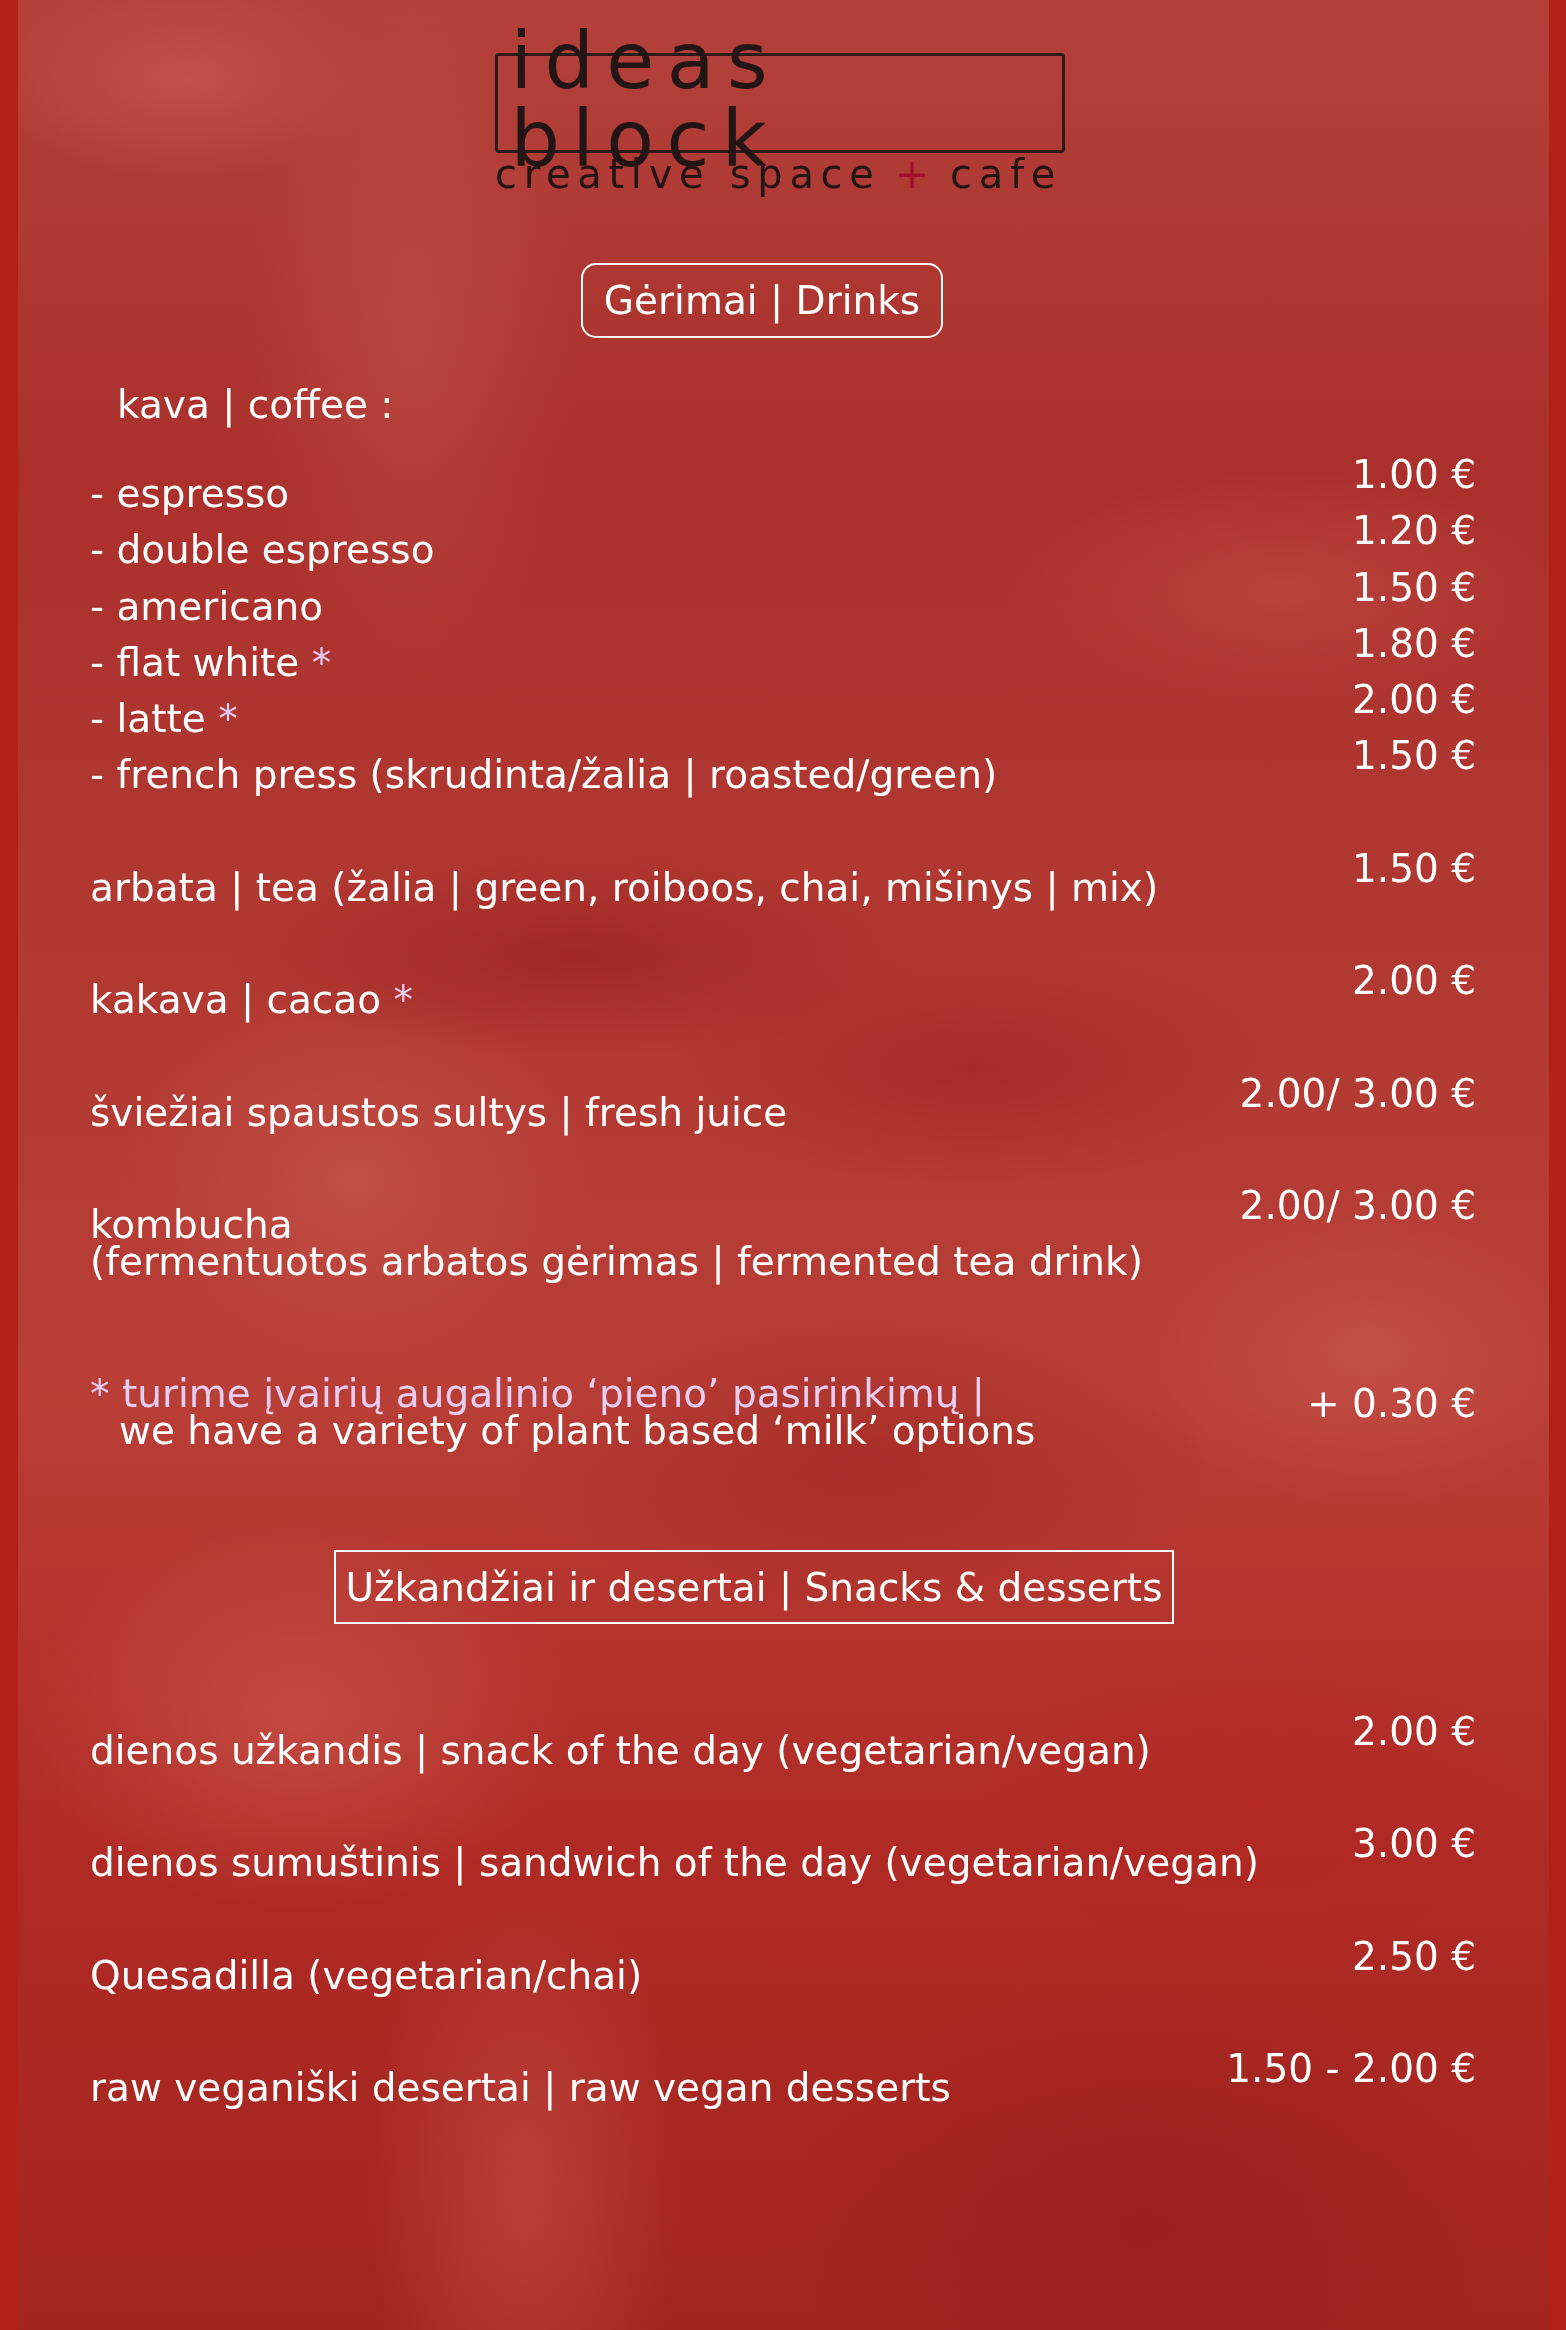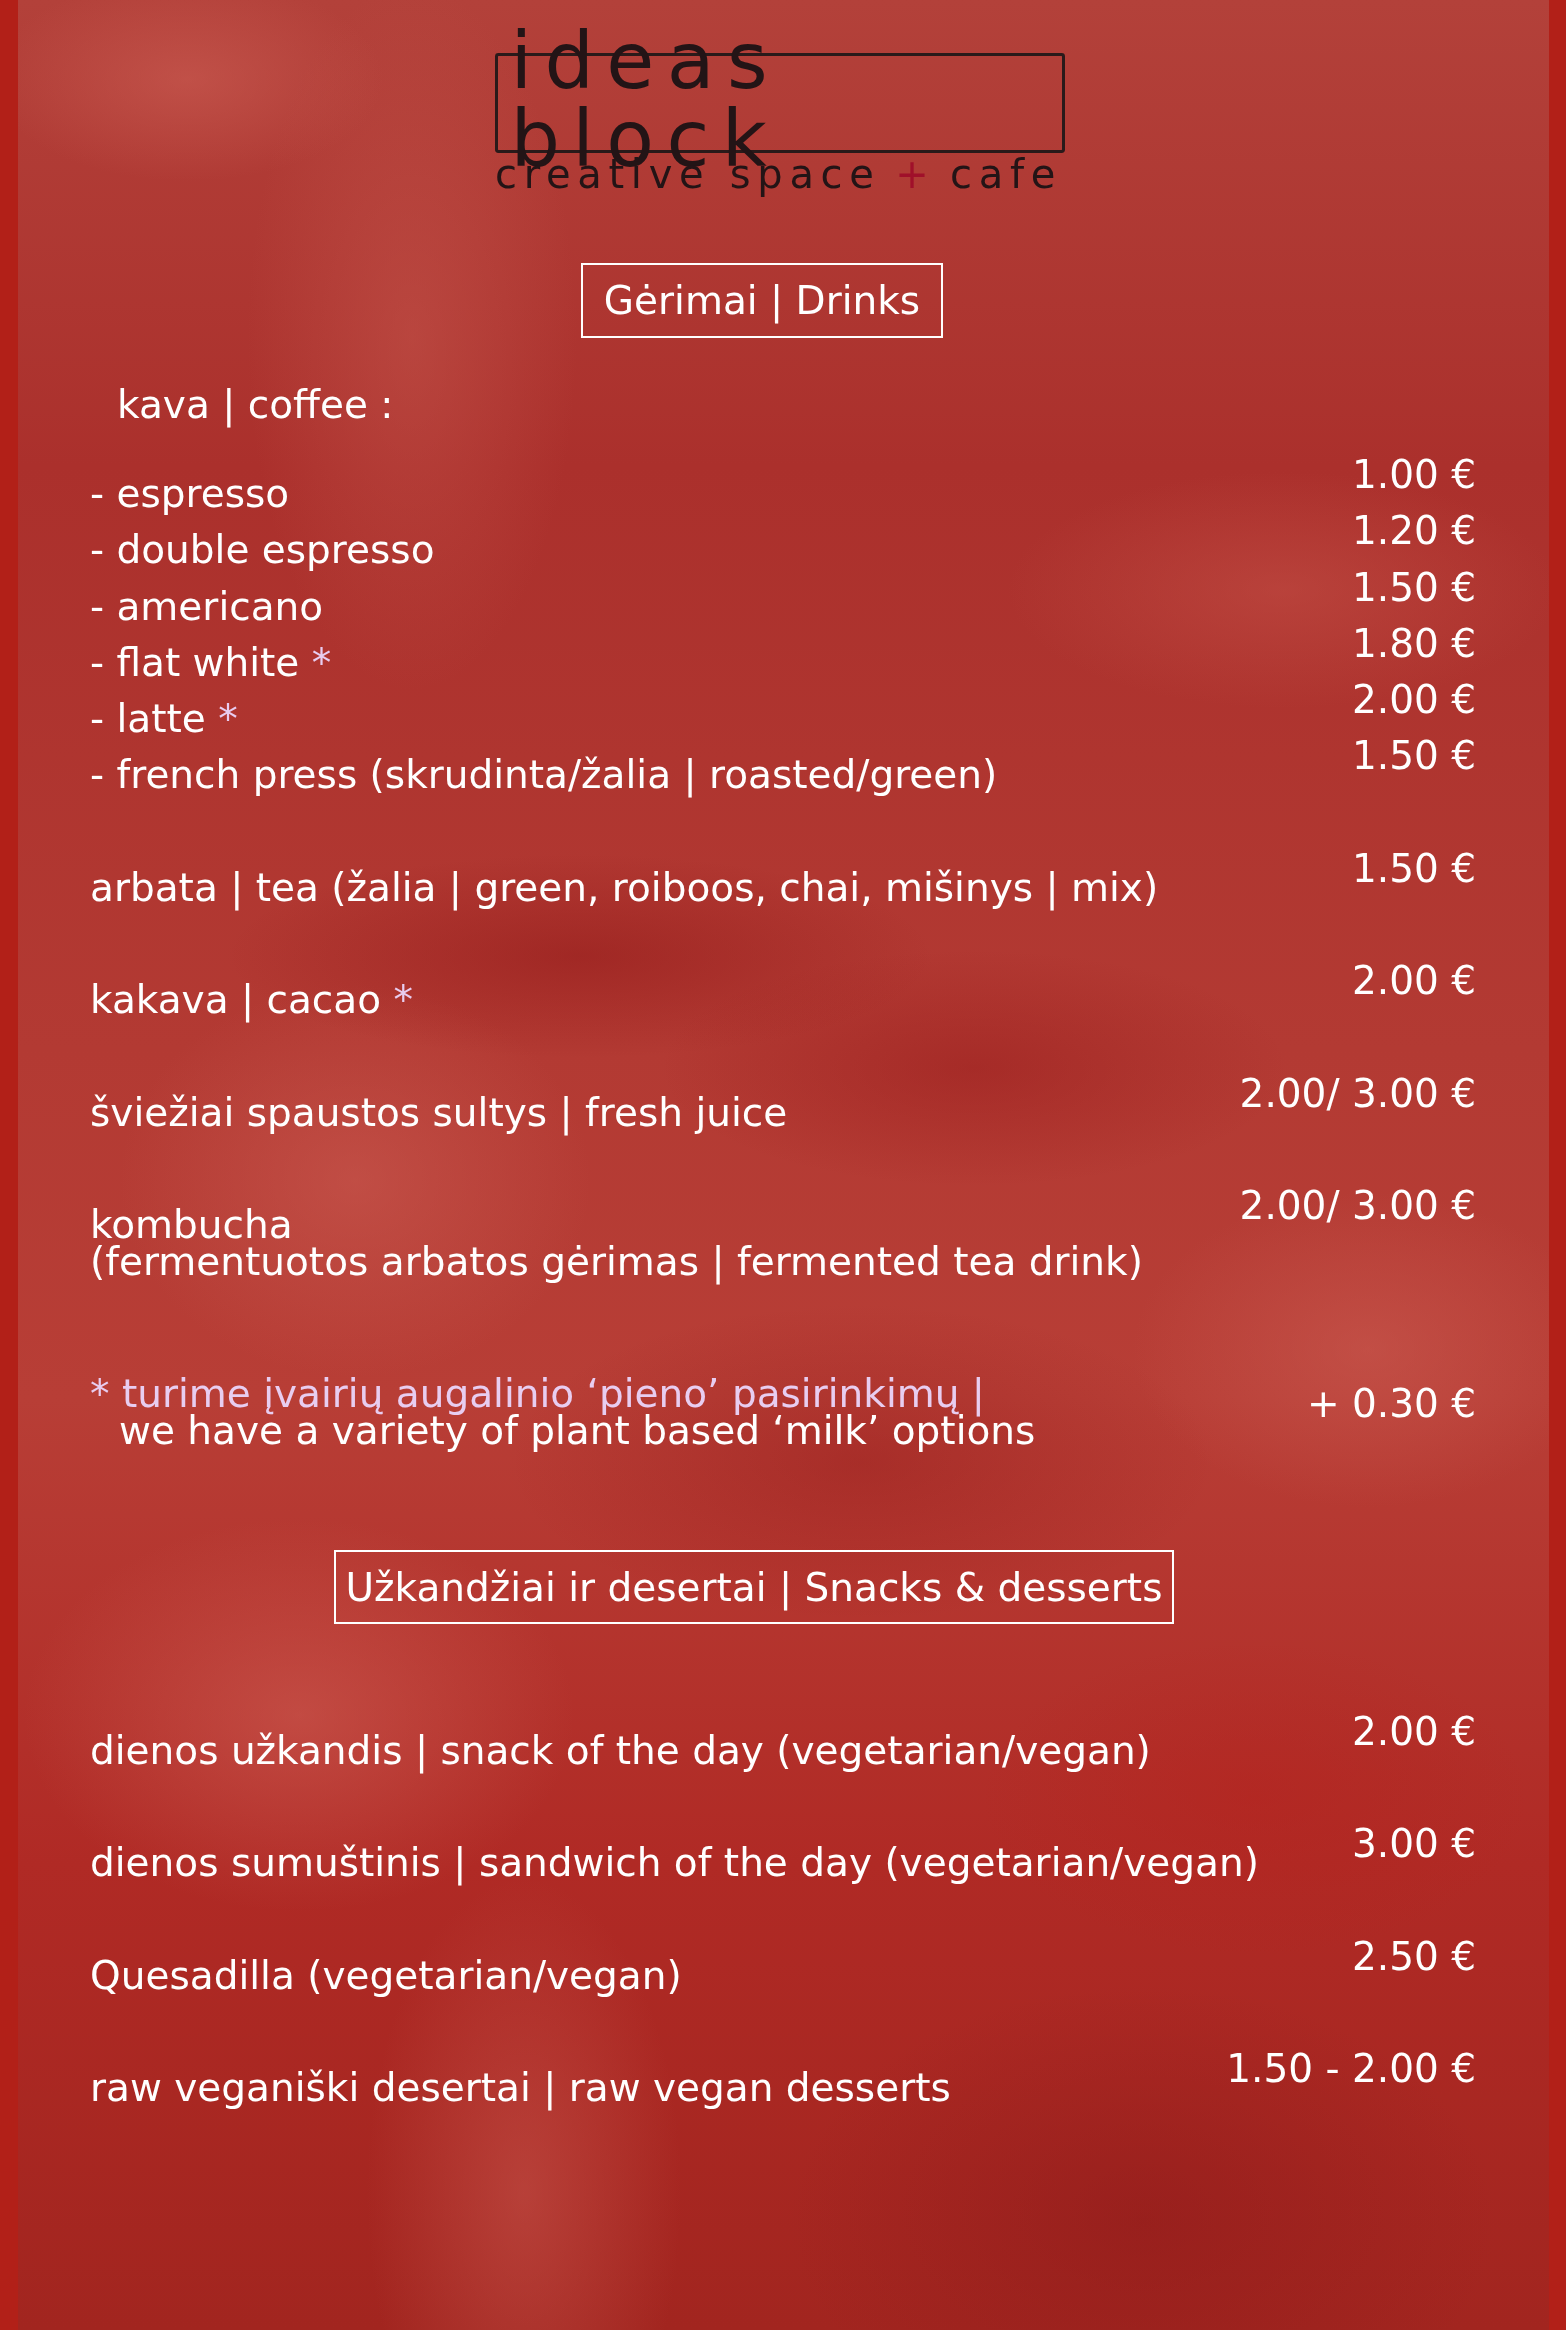--- a/index.html
+++ b/index.html
@@ -60,21 +60,21 @@
 
 <div class="canvas">
 
   <div class="logo-box">
     <span class="logo-title">ideas block</span>
   </div>
   <div class="tagline">
     <span>creative space</span><span class="plus">+</span><span>cafe</span>
   </div>
 
-  <div class="section-box" style="left:563px; top:263px; width:362px; height:75px;">
+  <div class="section-box" style="left:563px; top:263px; width:362px; height:75px;border-radius:15px;">
     <span>Gėrimai | Drinks</span>
   </div>
 
   <div class="text-line" style="top:377px;margin-left:27px;">kava | coffee :</div>
 
   <div class="row" style="top:447px;">
     <span class="label">- espresso</span>
     <span class="price">1.00 €</span>
   </div>
   <div class="row" style="top:503px;">
@@ -131,21 +131,21 @@
 
   <div class="row" style="top:1704px;">
     <span class="label">dienos užkandis | snack of the day (vegetarian/vegan)</span>
     <span class="price">2.00 €</span>
   </div>
   <div class="row" style="top:1816px;">
     <span class="label">dienos sumuštinis | sandwich of the day (vegetarian/vegan)</span>
     <span class="price">3.00 €</span>
   </div>
   <div class="row" style="top:1929px;">
-    <span class="label">Quesadilla (vegetarian/vegan)</span>
+    <span class="label">Quesadilla (vegetarian/chai)</span>
     <span class="price">2.50 €</span>
   </div>
   <div class="row" style="top:2041px;">
     <span class="label">raw veganiški desertai | raw vegan desserts</span>
     <span class="price">1.50 - 2.00 €</span>
   </div>
 
 </div>
 
 

